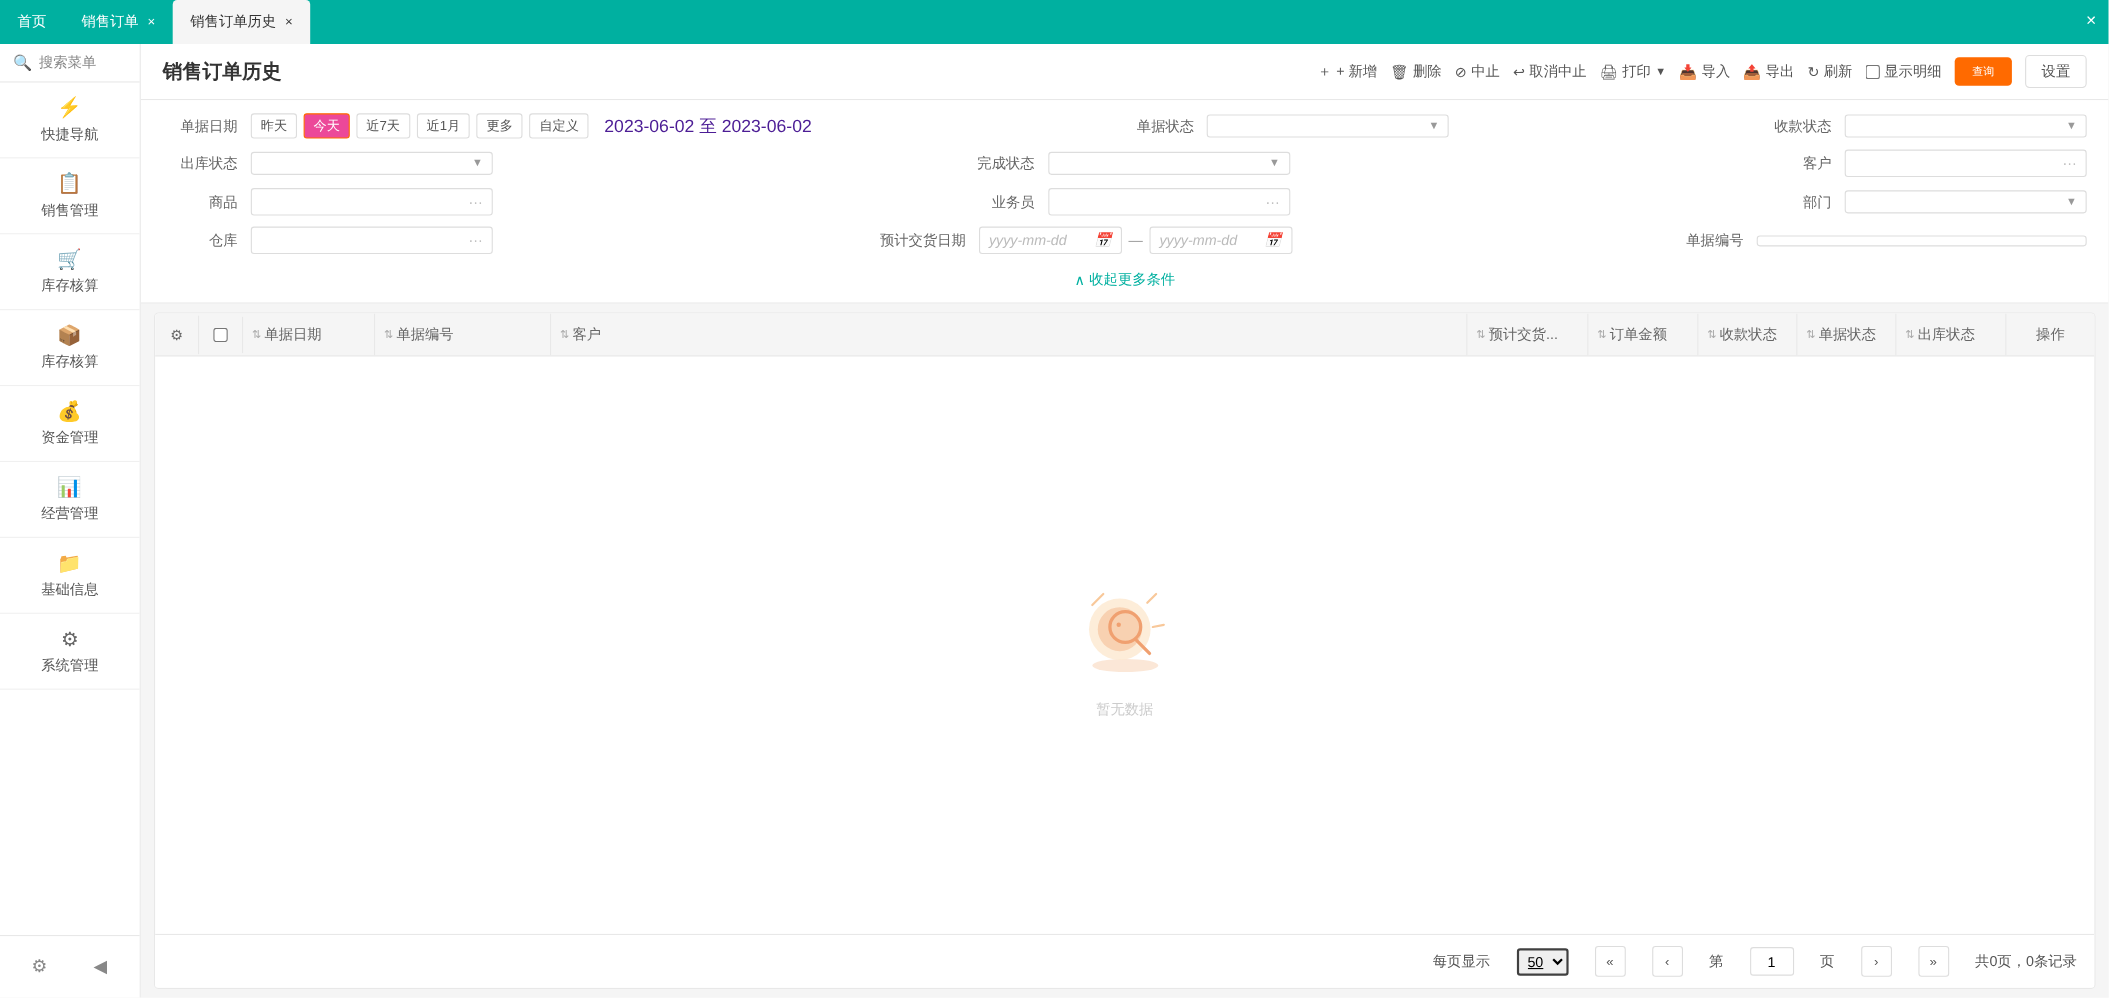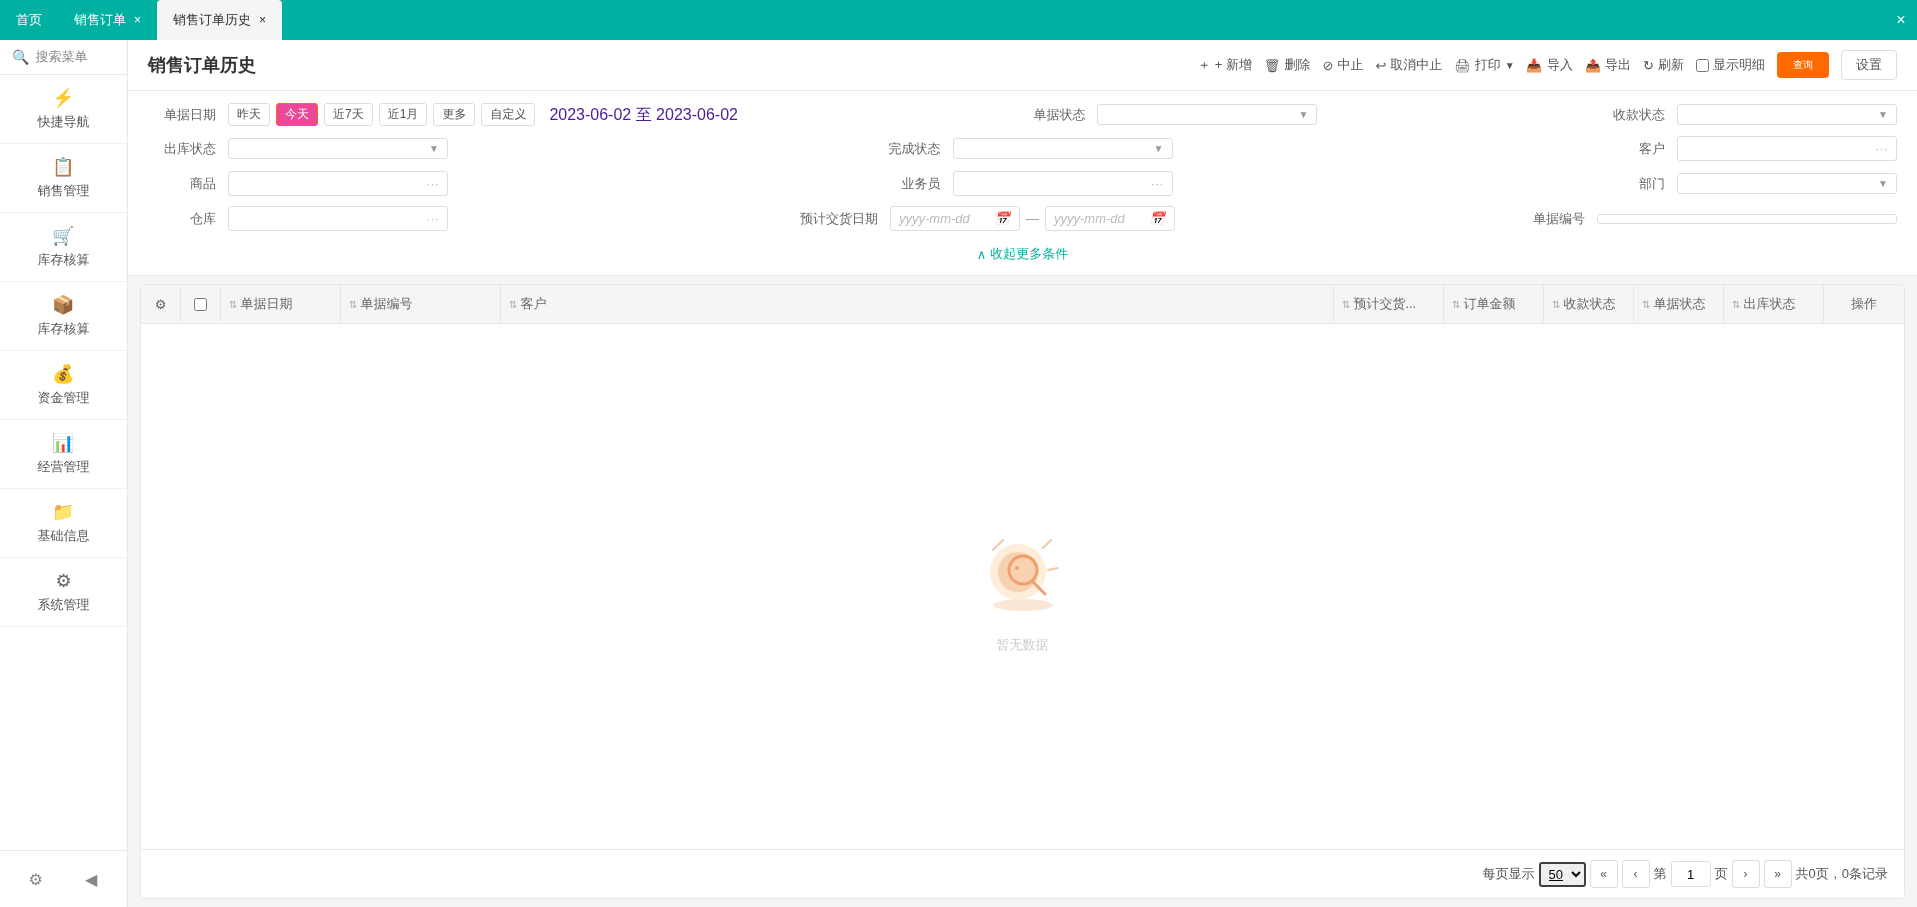--- a/index.html
+++ b/index.html
@@ -311,21 +311,21 @@
     }
 
     
     .pagination {
       display: flex;
       align-items: center;
       justify-content: flex-end;
       padding: 10px 16px;
       background: #fff;
       border-top: 1px solid #e8e8e8;
-      gap: 4px;
+      gap: 24px;
       font-size: 13px;
       color: #555;
       flex-shrink: 0;
     }
     .pagination select {
       border: 2px solid #404040;
       border-radius: 3px;
       padding: 2px 4px;
       font-size: 13px;
       text-decoration: underline;

